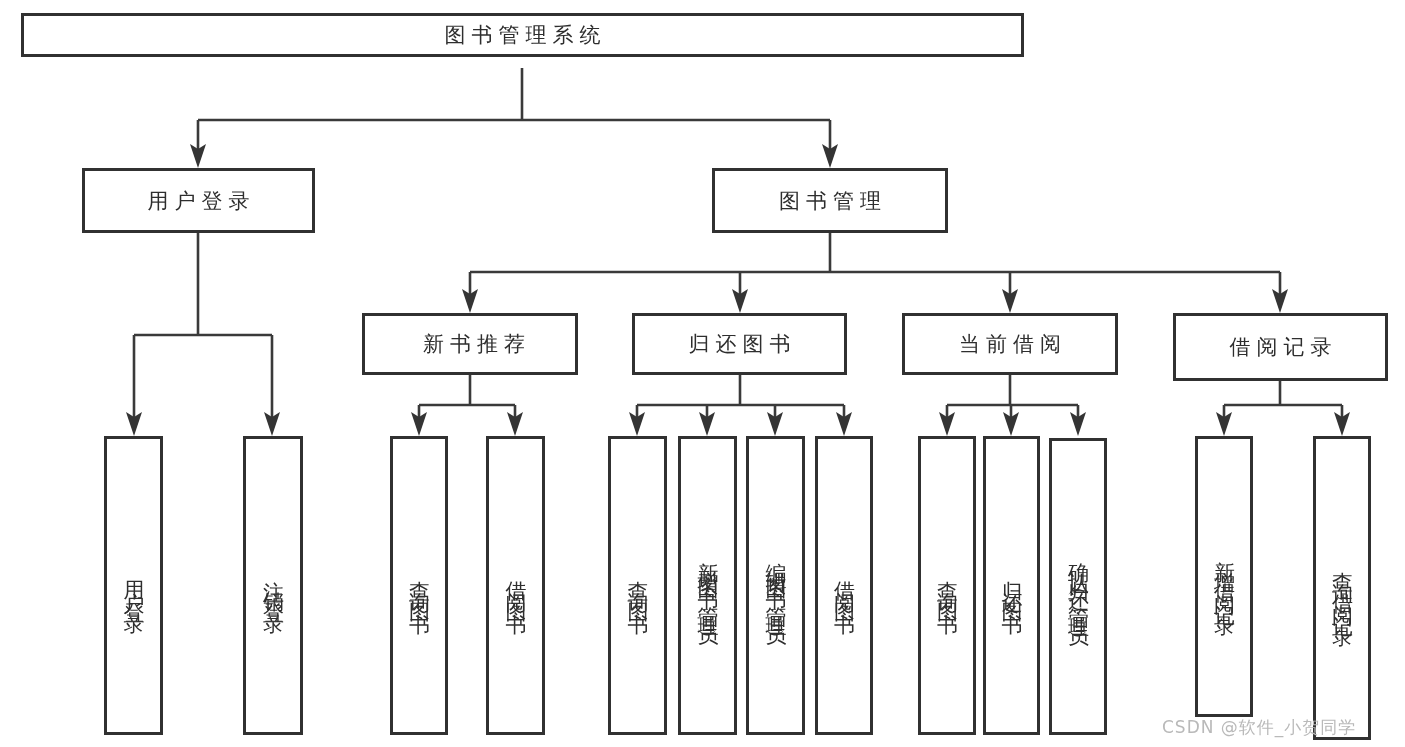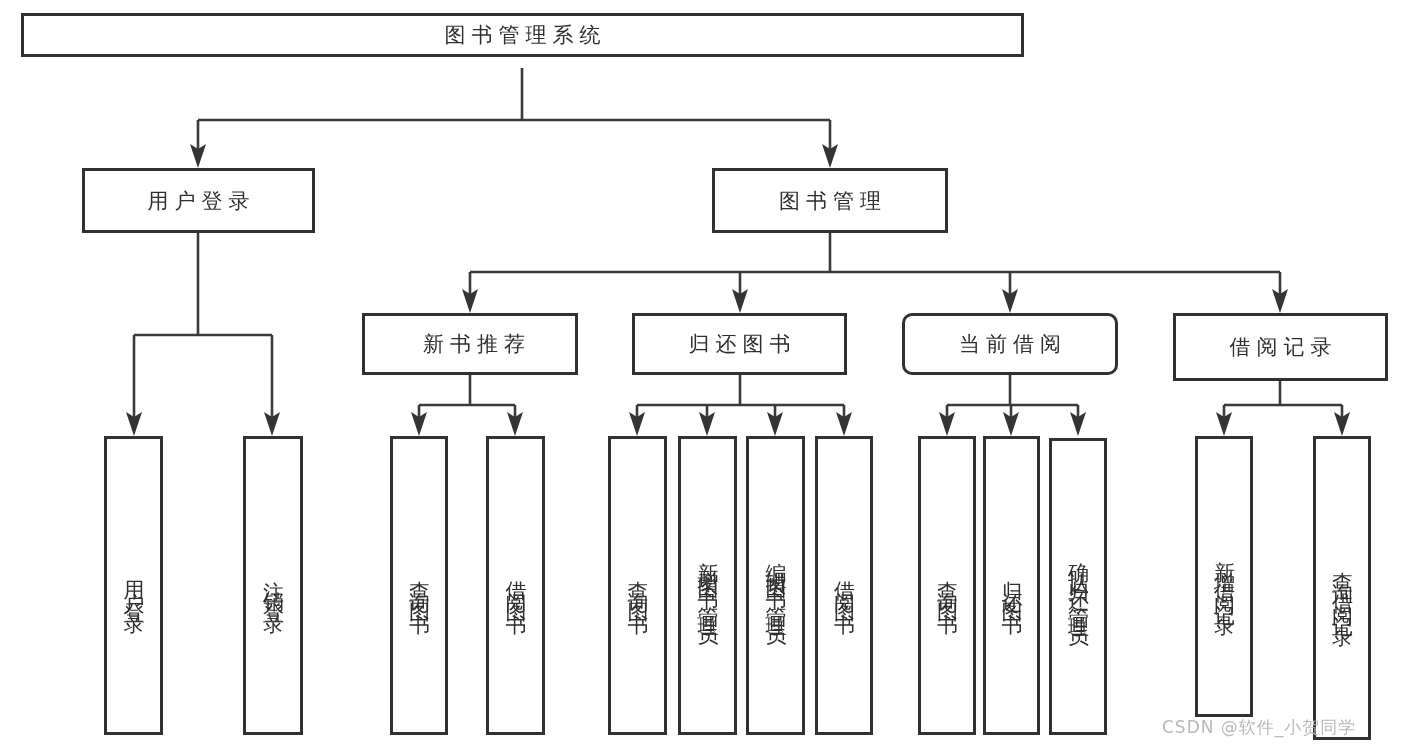--- a/index.html
+++ b/index.html
@@ -111,21 +111,21 @@
     <polygon class="arrow" points="1334,412 1342,417 1350,412 1342,436"></polygon>
   </svg>
 
   <div class="node h-node" style="left:21px;top:13px;width:1003px;height:44px;">图书管理系统</div>
 
   <div class="node h-node" style="left:82px;top:168px;width:233px;height:65px;">用户登录</div>
   <div class="node h-node" style="left:712px;top:168px;width:236px;height:65px;text-align:center;">图书管理</div>
 
   <div class="node h-node" style="left:362px;top:313px;width:216px;height:62px;padding-left:8px;">新书推荐</div>
   <div class="node h-node" style="left:632px;top:313px;width:215px;height:62px;">归还图书</div>
-  <div class="node h-node" style="left:902px;top:313px;width:216px;height:62px;border-radius:10px;">当前借阅</div>
+  <div class="node h-node" style="left:902px;top:313px;width:216px;height:62px;">当前借阅</div>
   <div class="node h-node" style="left:1173px;top:313px;width:215px;height:68px;">借阅记录</div>
 
   <div class="node v-node" style="left:104px;top:436px;width:59px;height:299px;">
     <span>用户登录</span>
   </div>
   <div class="node v-node" style="left:243px;top:436px;width:60px;height:299px;">
     <span>注销登录</span>
   </div>
 
   <div class="node v-node" style="left:390px;top:436px;width:58px;height:299px;">

